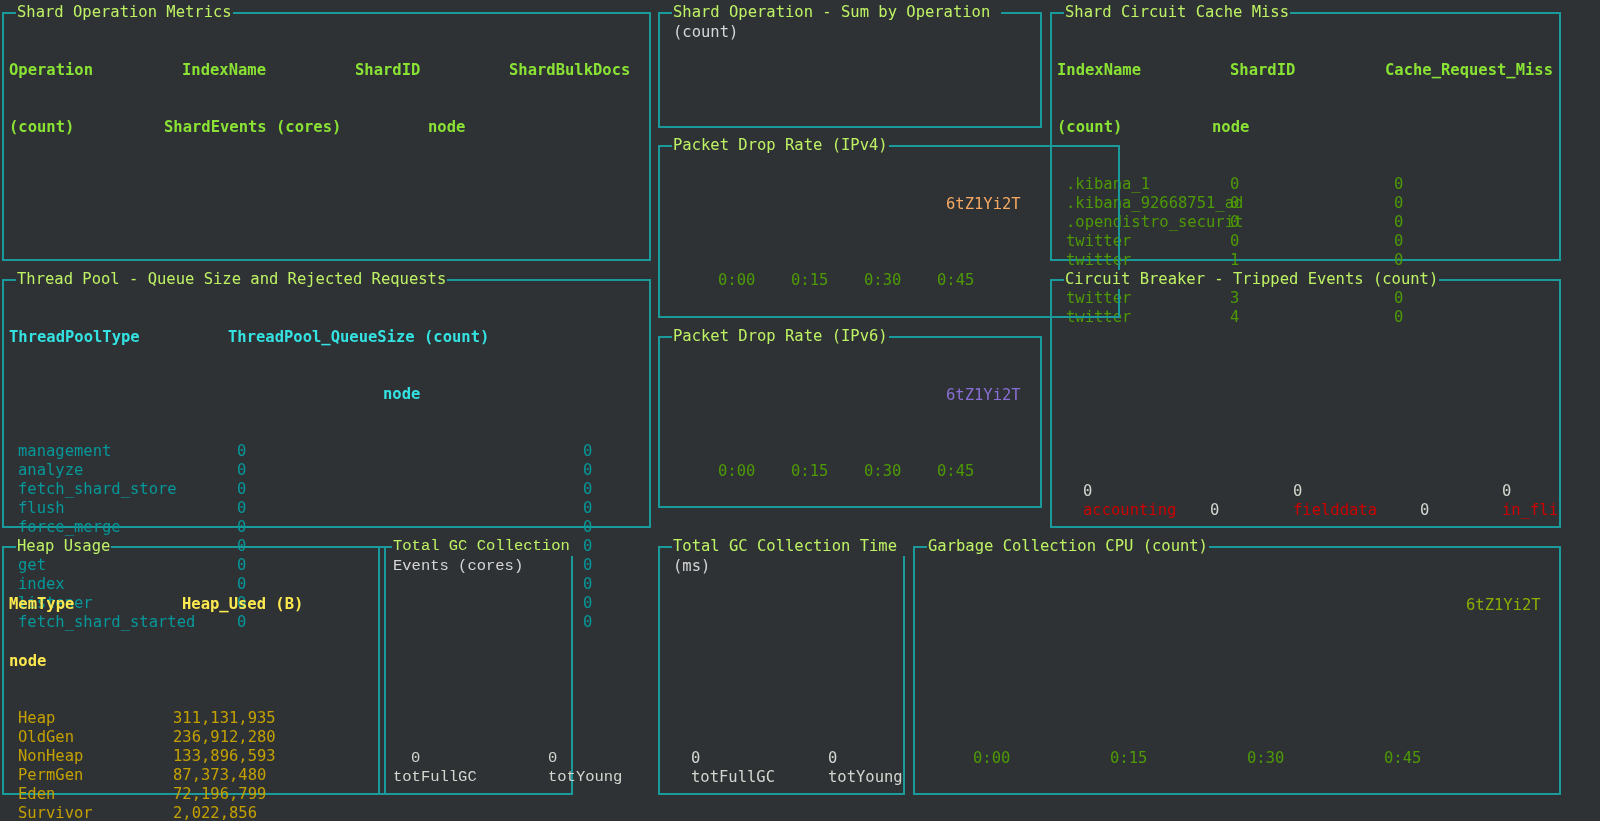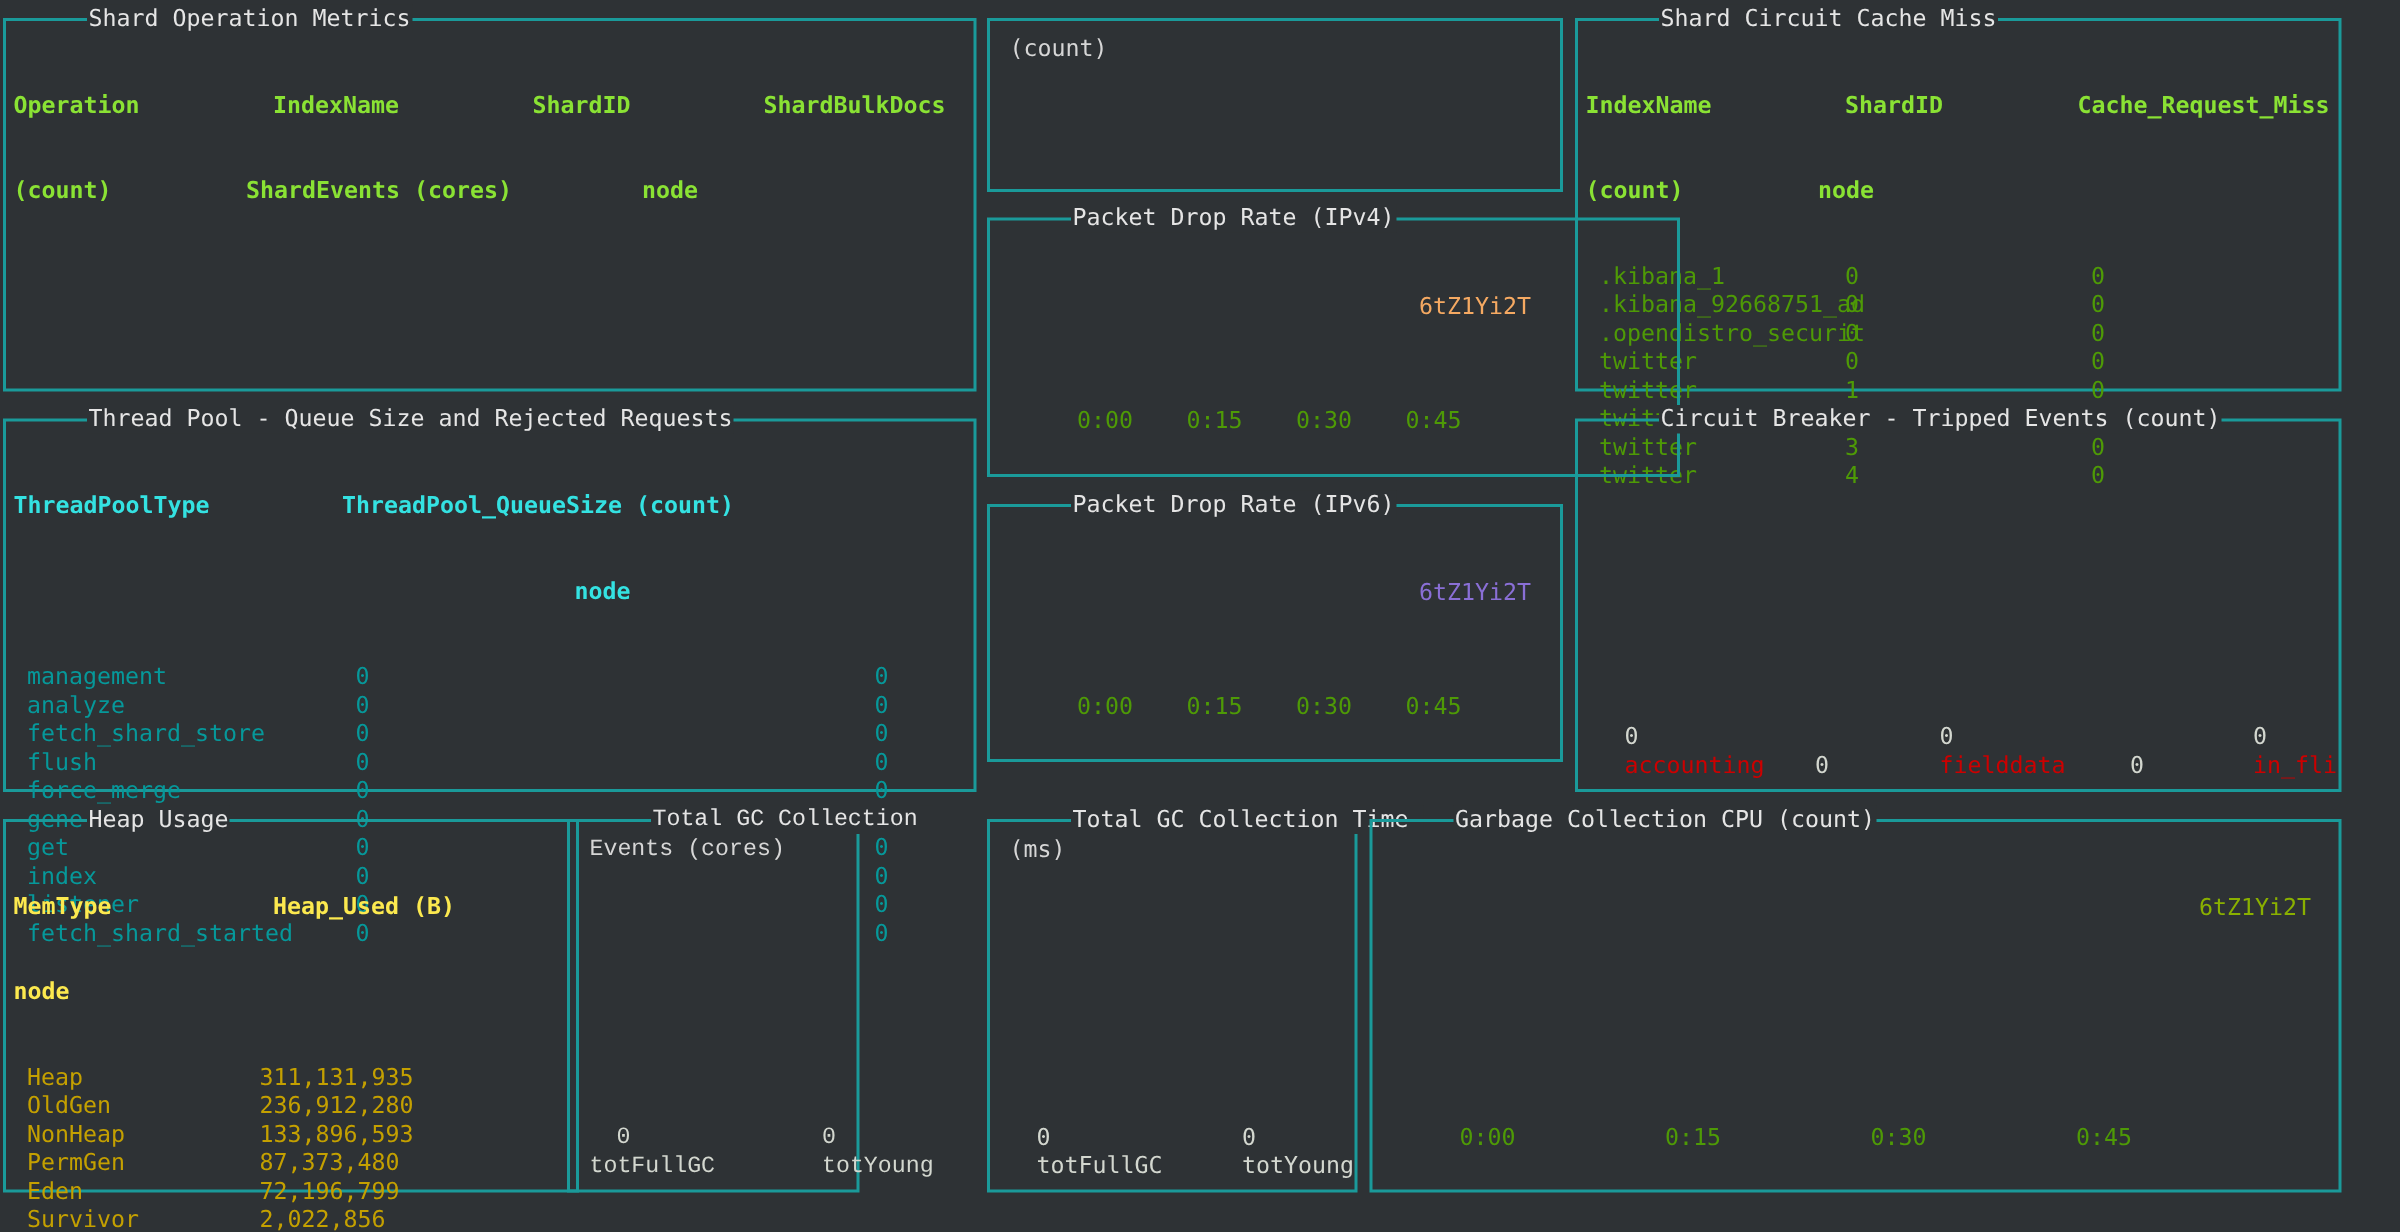--- a/index.html
+++ b/index.html
@@ -5,22 +5,22 @@
   html, body { margin:0; padding:0; }
   body {
     width:1600px; height:821px; background:#2e3235; overflow:hidden; position:relative;
     font-family:"DejaVu Sans Mono", "Liberation Mono", monospace; font-size:15.5px; line-height:19px;
     color:#d0d0d0;
   }
   .panel {
     position:absolute; border:2px solid #1a9a9a; box-sizing:border-box;
   }
   .panel-title {
-    position:absolute; top:-11px; left:12px; background:#2e3235; color:#e5e5e5;
-    padding:0 1px; white-space:pre; line-height:19px;margin-left:42px;
+    position:absolute; top:-11px; left:12px; background:#2e3235; color:#bef264;
+    padding:0 1px; white-space:pre; line-height:19px;
   }
   .content { position:absolute; left:5px; top:8px; right:4px; white-space:pre; }
   .hdr-green { color:#8ae234; font-weight:bold; }
   .hdr-cyan { color:#34e2e2; font-weight:bold; }
   .hdr-yellow { color:#fce94f; font-weight:bold; }
   .row { height:19px; position:relative; }
   .cell { position:absolute; top:0; white-space:pre; }
   .green { color:#4e9a06; }
   .cyan { color:#06989a; }
   .gold { color:#c4a000; }
@@ -42,20 +42,21 @@
     </div>
     <div class="row hdr-green">
       <span class="cell" style="left:0">(count)</span>
       <span class="cell" style="left:155px">ShardEvents (cores)</span>
       <span class="cell" style="left:419px">node</span>
     </div>
   </div>
 </div>
 
 <div class="panel" style="left:658px;top:12px;width:384px;height:116px;">
+  <div class="panel-title"><span>Shard Operation - Sum by Operation</span> </div>
   <div class="abs" style="left:13px;top:9px;color:#d6d6d6;">(count)</div>
 </div>
 
 <div class="panel" style="left:1050px;top:12px;width:511px;height:249px;">
   <div class="panel-title">Shard Circuit Cache Miss</div>
   <div class="content" style="left:5px;top:9px;">
     <div class="row hdr-green">
       <span class="cell" style="left:0">IndexName</span>
       <span class="cell" style="left:173px">ShardID</span>
       <span class="cell" style="left:328px">Cache_Request_Miss</span>

